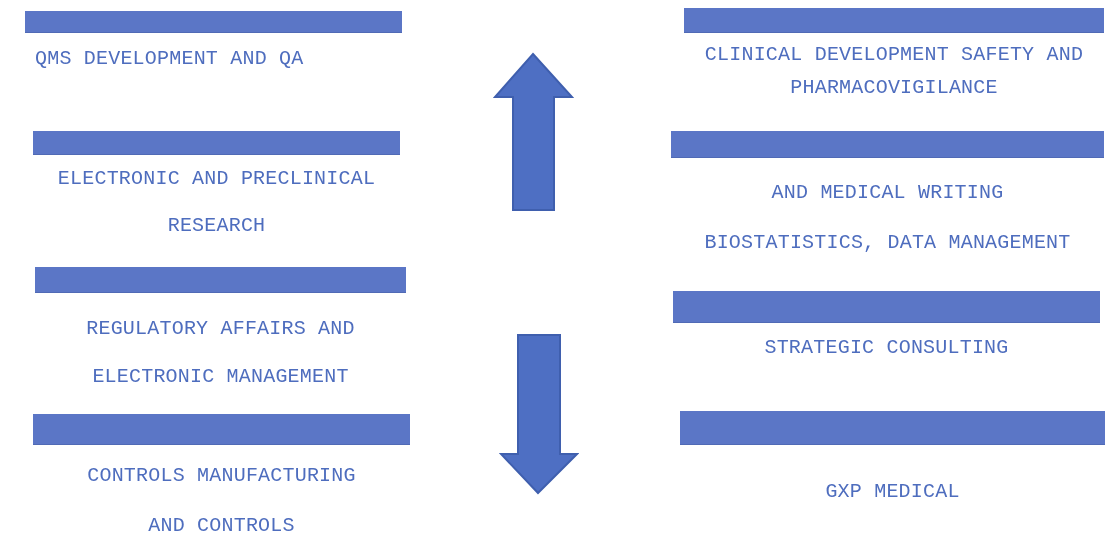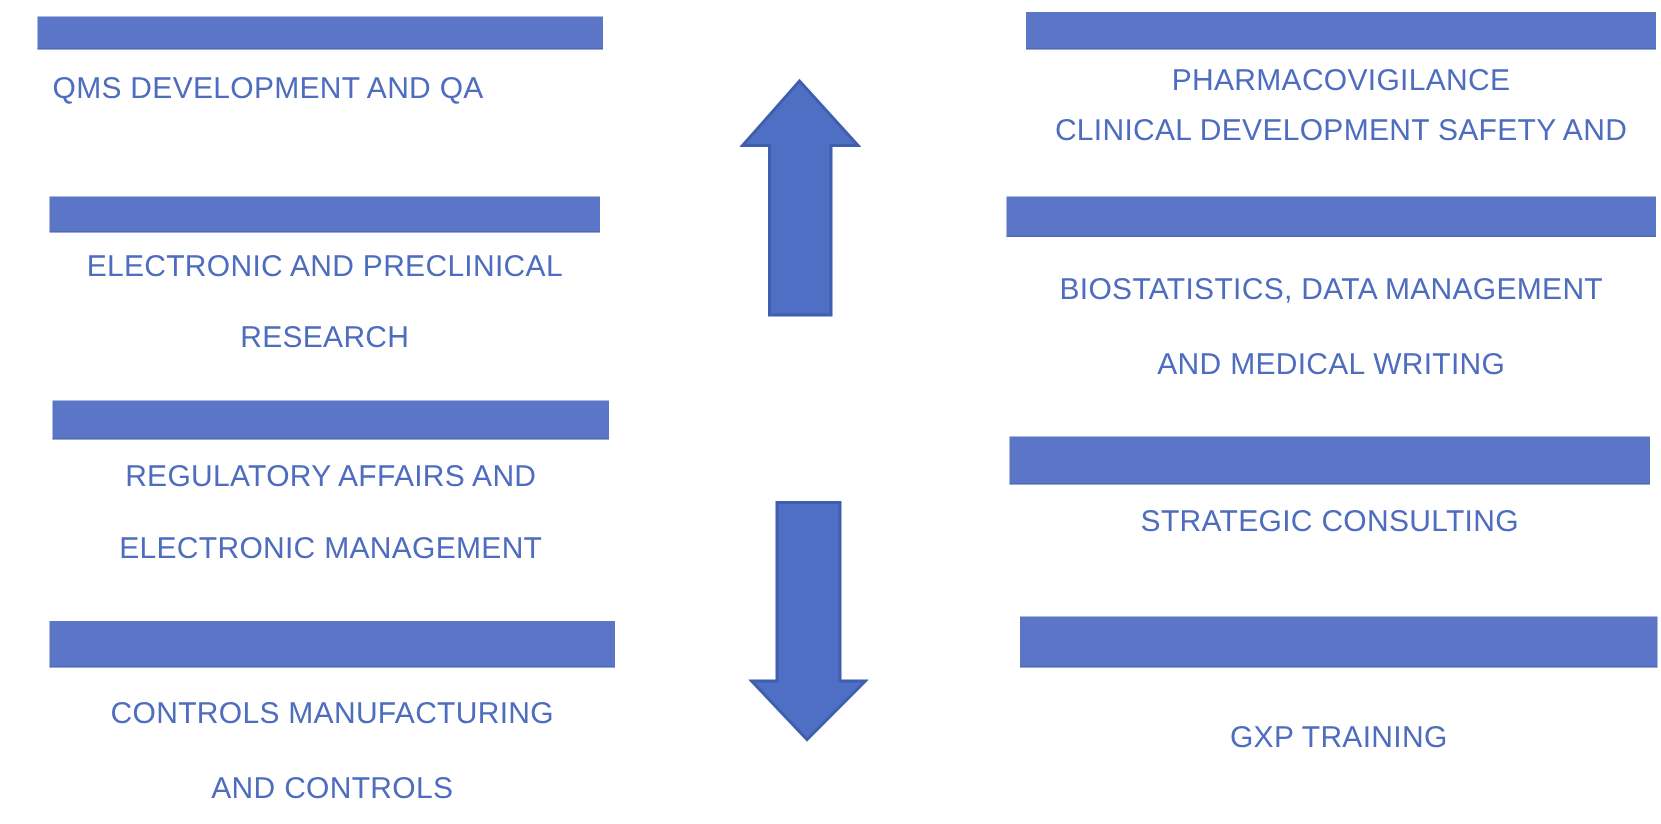--- a/index.html
+++ b/index.html
@@ -2,21 +2,21 @@
 <html style="--bar-fill: #5b76c6; --arrow-fill: #4e6fc3; --arrow-stroke: #3f5fae; --text-color: #4e6dbe; --bg: #ffffff;"><head>
 <meta charset="utf-8">
 <style>
   html, body { margin: 0; padding: 0; background: #ffffff; }
   .canvas {
     position: relative;
     width: 1107px;
     height: 549px;
     background: var(--bg, #ffffff);
     overflow: hidden;
-    font-family: Liberation Sans, sans-serif;
+    font-family: Liberation Mono, monospace;
   }
   .item { position: absolute; }
   .bar {
     width: 100%;
     background: var(--bar-fill, #5b76c6);
     border-bottom: 1px solid rgba(60, 85, 150, 0.35);
     box-sizing: border-box;
   }
   .label {
     color: var(--text-color, #4e6dbe);
@@ -29,21 +29,21 @@
   .item-l1 { left: 25px;  top: 11px;  width: 377px; }
   .item-l1 .bar { height: 22px; }
   .item-l1 .label { text-align: left; padding-left: 10px; margin-top: 9px; line-height: 34px; }
 
   .item-l2 { left: 33px;  top: 131px; width: 367px; }
   .item-l2 .bar { height: 24px; }
   .item-l2 .label { text-align: center; margin-top: 0; line-height: 47px; }
 
   .item-l3 { left: 35px;  top: 267px; width: 371px; }
   .item-l3 .bar { height: 26px; }
-  .item-l3 .label { text-align: center; margin-top: 1px; line-height: 48px; }
+  .item-l3 .label { text-align: center; margin-top: 12px; line-height: 48px; }
 
   .item-l4 { left: 33px;  top: 414px; width: 377px; }
   .item-l4 .bar { height: 31px; }
   .item-l4 .label { text-align: center; margin-top: 6px; line-height: 50px; }
 
   
   .item-r1 { left: 684px; top: 8px;   width: 420px; }
   .item-r1 .bar { height: 25px; }
   .item-r1 .label { text-align: center; margin-top: 5px; line-height: 33px; }
 
@@ -100,41 +100,41 @@
         <div class="label">
           <div class="line">CONTROLS MANUFACTURING</div>
           <div class="line">AND CONTROLS</div>
         </div>
       </div>
     </div>
   <div id="right-column">
       <div class="item item-r1">
         <div class="bar"></div>
         <div class="label">
+          <div class="line">CLINICAL DEVELOPMENT SAFETY AND</div>
           <div class="line">PHARMACOVIGILANCE</div>
-          <div class="line">CLINICAL DEVELOPMENT SAFETY AND</div>
         </div>
       </div>
       <div class="item item-r2">
         <div class="bar"></div>
         <div class="label">
+          <div class="line">AND MEDICAL WRITING</div>
           <div class="line">BIOSTATISTICS, DATA MANAGEMENT</div>
-          <div class="line">AND MEDICAL WRITING</div>
         </div>
       </div>
       <div class="item item-r3">
         <div class="bar"></div>
         <div class="label">
           <div class="line">STRATEGIC CONSULTING</div>
         </div>
       </div>
       <div class="item item-r4">
         <div class="bar"></div>
         <div class="label">
-          <div class="line">GXP TRAINING</div>
+          <div class="line">GXP MEDICAL</div>
         </div>
       </div>
     </div>
 
   <svg id="up-arrow" class="arrow" width="81" height="160" viewBox="0 0 81 160" aria-hidden="true">
     <polygon points="40,2 79,45 61,45 61,158 20,158 20,45 2,45"></polygon>
   </svg>
 
   <svg id="down-arrow" class="arrow" width="80" height="162" viewBox="0 0 80 162" aria-hidden="true">
     <polygon points="19,2 61,2 61,121 78,121 39,160 2,121 19,121"></polygon>

